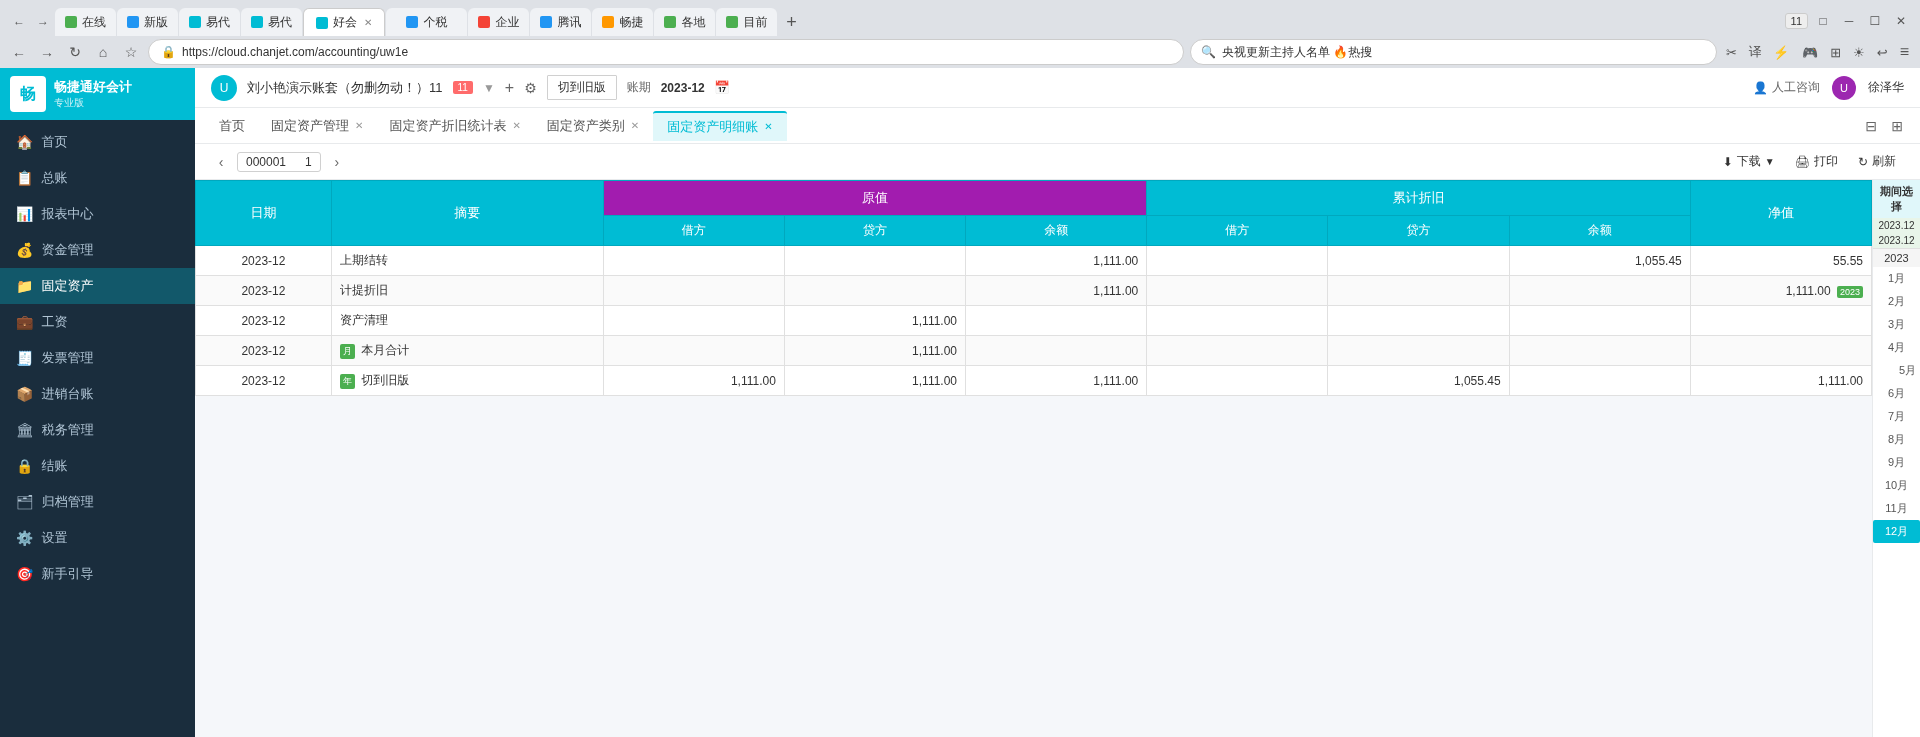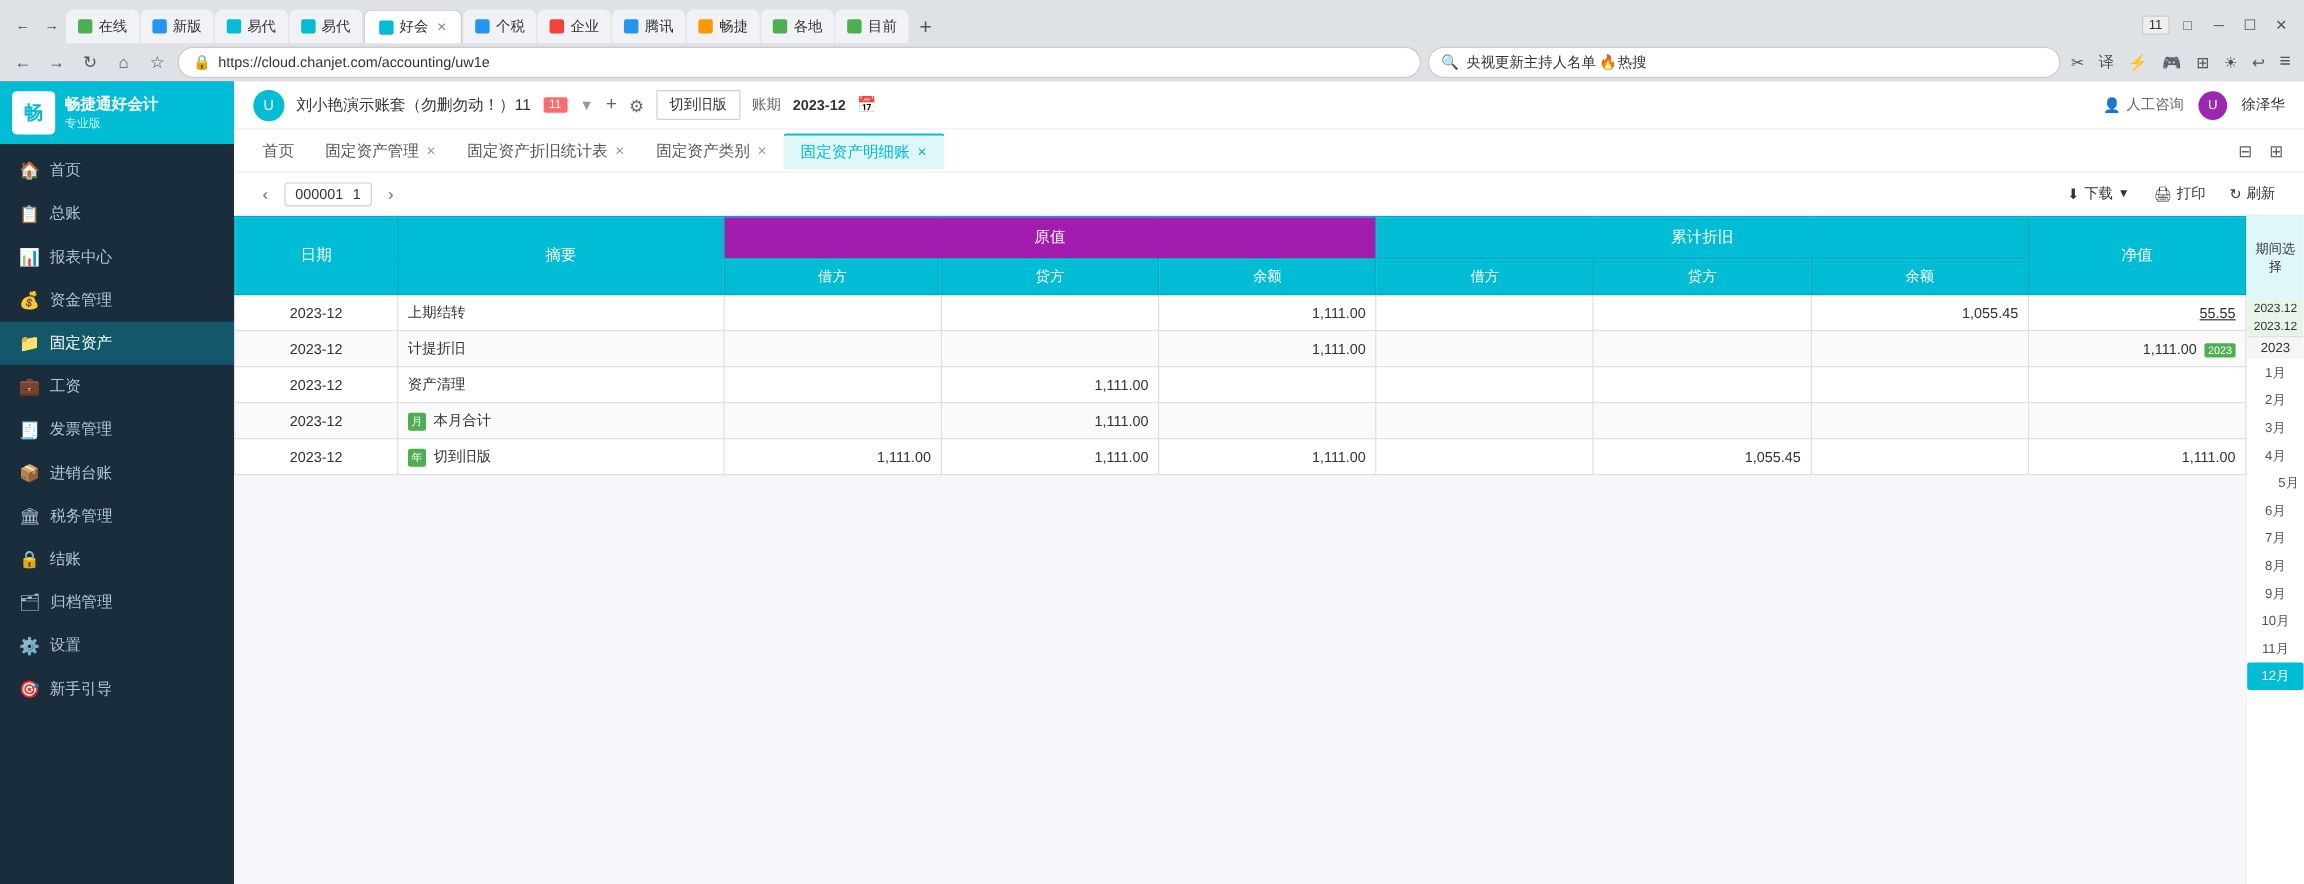--- a/index.html
+++ b/index.html
@@ -31,21 +31,21 @@
     </div>
     <div style="display:flex;align-items:center;height:28px;padding:0 10px;background:#f0f2f5;border-radius:6px 6px 0 0;font-size:12px;color:#333;gap:5px;cursor:pointer;">
       <span style="width:12px;height:12px;background:#00bcd4;border-radius:2px;display:inline-block;"></span>
       <span>易代</span>
     </div>
     <div style="display:flex;align-items:center;height:28px;padding:0 12px;background:#fff;border-radius:6px 6px 0 0;font-size:12px;color:#333;gap:5px;cursor:pointer;border-top:1px solid #ccc;border-left:1px solid #ccc;border-right:1px solid #ccc;">
       <span style="width:12px;height:12px;background:#00bcd4;border-radius:2px;display:inline-block;"></span>
       <span>好会</span>
       <span style="font-size:10px;color:#888;cursor:pointer;margin-left:2px;">✕</span>
     </div>
-    <div style="display:flex;align-items:center;height:28px;padding:0 10px;background:#f0f2f5;border-radius:6px 6px 0 0;font-size:12px;color:#333;gap:5px;cursor:pointer;">
+    <div style="display:flex;align-items:center;height:28px;padding:0 20px;background:#f0f2f5;border-radius:6px 6px 0 0;font-size:12px;color:#333;gap:5px;cursor:pointer;">
       <span style="width:12px;height:12px;background:#2196f3;border-radius:2px;display:inline-block;"></span>
       <span>个税</span>
     </div>
     <div style="display:flex;align-items:center;height:28px;padding:0 10px;background:#f0f2f5;border-radius:6px 6px 0 0;font-size:12px;color:#333;gap:5px;cursor:pointer;">
       <span style="width:12px;height:12px;background:#f44336;border-radius:2px;display:inline-block;"></span>
       <span>企业</span>
     </div>
     <div style="display:flex;align-items:center;height:28px;padding:0 10px;background:#f0f2f5;border-radius:6px 6px 0 0;font-size:12px;color:#333;gap:5px;cursor:pointer;">
       <span style="width:12px;height:12px;background:#2196f3;border-radius:2px;display:inline-block;"></span>
       <span>腾讯</span>
@@ -208,21 +208,21 @@
       </div>
       <div style="margin-left:auto;display:flex;gap:4px;align-items:center;">
         <div style="width:22px;height:22px;display:flex;align-items:center;justify-content:center;cursor:pointer;color:#666;font-size:14px;">⊟</div>
         <div style="width:22px;height:22px;display:flex;align-items:center;justify-content:center;cursor:pointer;color:#666;font-size:14px;">⊞</div>
       </div>
     </div>
 
     <div style="background:#fff;height:36px;display:flex;align-items:center;padding:0 16px;gap:8px;border-bottom:1px solid #e8eaec;">
       <div style="display:flex;align-items:center;gap:6px;">
         <div style="width:20px;height:20px;display:flex;align-items:center;justify-content:center;cursor:pointer;color:#666;font-size:14px;">‹</div>
-        <div style="font-size:12px;color:#333;border:1px solid #d0d0d0;padding:2px 8px;border-radius:3px;display:flex;gap:8px;">
+        <div style="font-size:12px;color:#333;border:1px solid #d0d0d0;padding:2px 8px;border-radius:3px;display:flex;gap:19px;">
           <span>000001</span>
           <span>1</span>
         </div>
         <div style="width:20px;height:20px;display:flex;align-items:center;justify-content:center;cursor:pointer;color:#666;font-size:14px;">›</div>
       </div>
       <div style="margin-left:auto;display:flex;align-items:center;gap:4px;">
         <div style="display:flex;align-items:center;gap:4px;font-size:12px;color:#333;cursor:pointer;padding:4px 8px;">
           <span style="font-size:12px;">⬇</span>
           <span>下载</span>
           <span style="font-size:10px;">▼</span>
@@ -263,21 +263,21 @@
 
             <tr>
               <td style="font-size:12px;color:#333;padding:6px 8px;border:1px solid #e0e0e0;text-align:center;background:#fff;">2023-12</td>
               <td style="font-size:12px;color:#333;padding:6px 8px;border:1px solid #e0e0e0;text-align:left;background:#fff;">上期结转</td>
               <td style="font-size:12px;color:#333;padding:6px 8px;border:1px solid #e0e0e0;text-align:right;background:#fff;"></td>
               <td style="font-size:12px;color:#333;padding:6px 8px;border:1px solid #e0e0e0;text-align:right;background:#fff;"></td>
               <td style="font-size:12px;color:#333;padding:6px 8px;border:1px solid #e0e0e0;text-align:right;background:#fff;">1,111.00</td>
               <td style="font-size:12px;color:#333;padding:6px 8px;border:1px solid #e0e0e0;text-align:right;background:#fff;"></td>
               <td style="font-size:12px;color:#333;padding:6px 8px;border:1px solid #e0e0e0;text-align:right;background:#fff;"></td>
               <td style="font-size:12px;color:#333;padding:6px 8px;border:1px solid #e0e0e0;text-align:right;background:#fff;">1,055.45</td>
-              <td style="font-size:12px;color:#333;padding:6px 8px;border:1px solid #e0e0e0;text-align:right;background:#fff;text-decoration:underline;">55.55</td>
+              <td style="font-size:12px;color:#333;padding:6px 8px;border:1px solid #e0e0e0;text-align:right;background:#fff;">55.55</td>
             </tr>
 
             <tr>
               <td style="font-size:12px;color:#333;padding:6px 8px;border:1px solid #e0e0e0;text-align:center;background:#fafafa;">2023-12</td>
               <td style="font-size:12px;color:#333;padding:6px 8px;border:1px solid #e0e0e0;text-align:left;background:#fafafa;">计提折旧</td>
               <td style="font-size:12px;color:#333;padding:6px 8px;border:1px solid #e0e0e0;text-align:right;background:#fafafa;"></td>
               <td style="font-size:12px;color:#333;padding:6px 8px;border:1px solid #e0e0e0;text-align:right;background:#fafafa;"></td>
               <td style="font-size:12px;color:#333;padding:6px 8px;border:1px solid #e0e0e0;text-align:right;background:#fafafa;">1,111.00</td>
               <td style="font-size:12px;color:#333;padding:6px 8px;border:1px solid #e0e0e0;text-align:right;background:#fafafa;"></td>
               <td style="font-size:12px;color:#333;padding:6px 8px;border:1px solid #e0e0e0;text-align:right;background:#fafafa;"></td>
@@ -327,21 +327,21 @@
               <td style="font-size:12px;color:#333;padding:6px 8px;border:1px solid #e0e0e0;text-align:right;background:#fff;"></td>
               <td style="font-size:12px;color:#333;padding:6px 8px;border:1px solid #e0e0e0;text-align:right;background:#fff;">1,055.45</td>
               <td style="font-size:12px;color:#333;padding:6px 8px;border:1px solid #e0e0e0;text-align:right;background:#fff;"></td>
               <td style="font-size:12px;color:#333;padding:6px 8px;border:1px solid #e0e0e0;text-align:right;background:#fff;">1,111.00</td>
             </tr>
           </tbody>
         </table>
       </div>
 
       <div style="width:48px;background:#fff;border-left:1px solid #e8eaec;display:flex;flex-direction:column;align-items:center;overflow-y:auto;">
-        <div style="font-size:11px;color:#333;padding:20px 2px;background:#e0f7fa;width:100%;text-align:center;writing-mode:horizontal-tb;font-weight:normal;">期间选择</div>
+        <div style="font-size:11px;color:#333;padding:4px 2px;background:#e0f7fa;width:100%;text-align:center;writing-mode:horizontal-tb;font-weight:bold;">期间选择</div>
         <div style="font-size:10px;color:#333;padding:2px 0;width:100%;text-align:center;background:#e8f5e9;">2023.12</div>
         <div style="font-size:10px;color:#333;padding:2px 0;width:100%;text-align:center;background:#e8f5e9;">2023.12</div>
         <div style="font-size:11px;color:#333;padding:3px 0;width:100%;text-align:center;background:#f5f5f5;border-top:1px solid #e0e0e0;">2023</div>
         <div style="font-size:11px;color:#555;padding:4px 0;width:100%;text-align:center;cursor:pointer;">1月</div>
         <div style="font-size:11px;color:#555;padding:4px 0;width:100%;text-align:center;cursor:pointer;">2月</div>
         <div style="font-size:11px;color:#555;padding:4px 0;width:100%;text-align:center;cursor:pointer;">3月</div>
         <div style="font-size:11px;color:#555;padding:4px 0;width:100%;text-align:center;cursor:pointer;">4月</div>
         <div style="font-size:11px;color:#555;padding:4px 0;width:100%;text-align:center;cursor:pointer;margin-left:22px;">5月</div>
         <div style="font-size:11px;color:#555;padding:4px 0;width:100%;text-align:center;cursor:pointer;">6月</div>
         <div style="font-size:11px;color:#555;padding:4px 0;width:100%;text-align:center;cursor:pointer;">7月</div>

